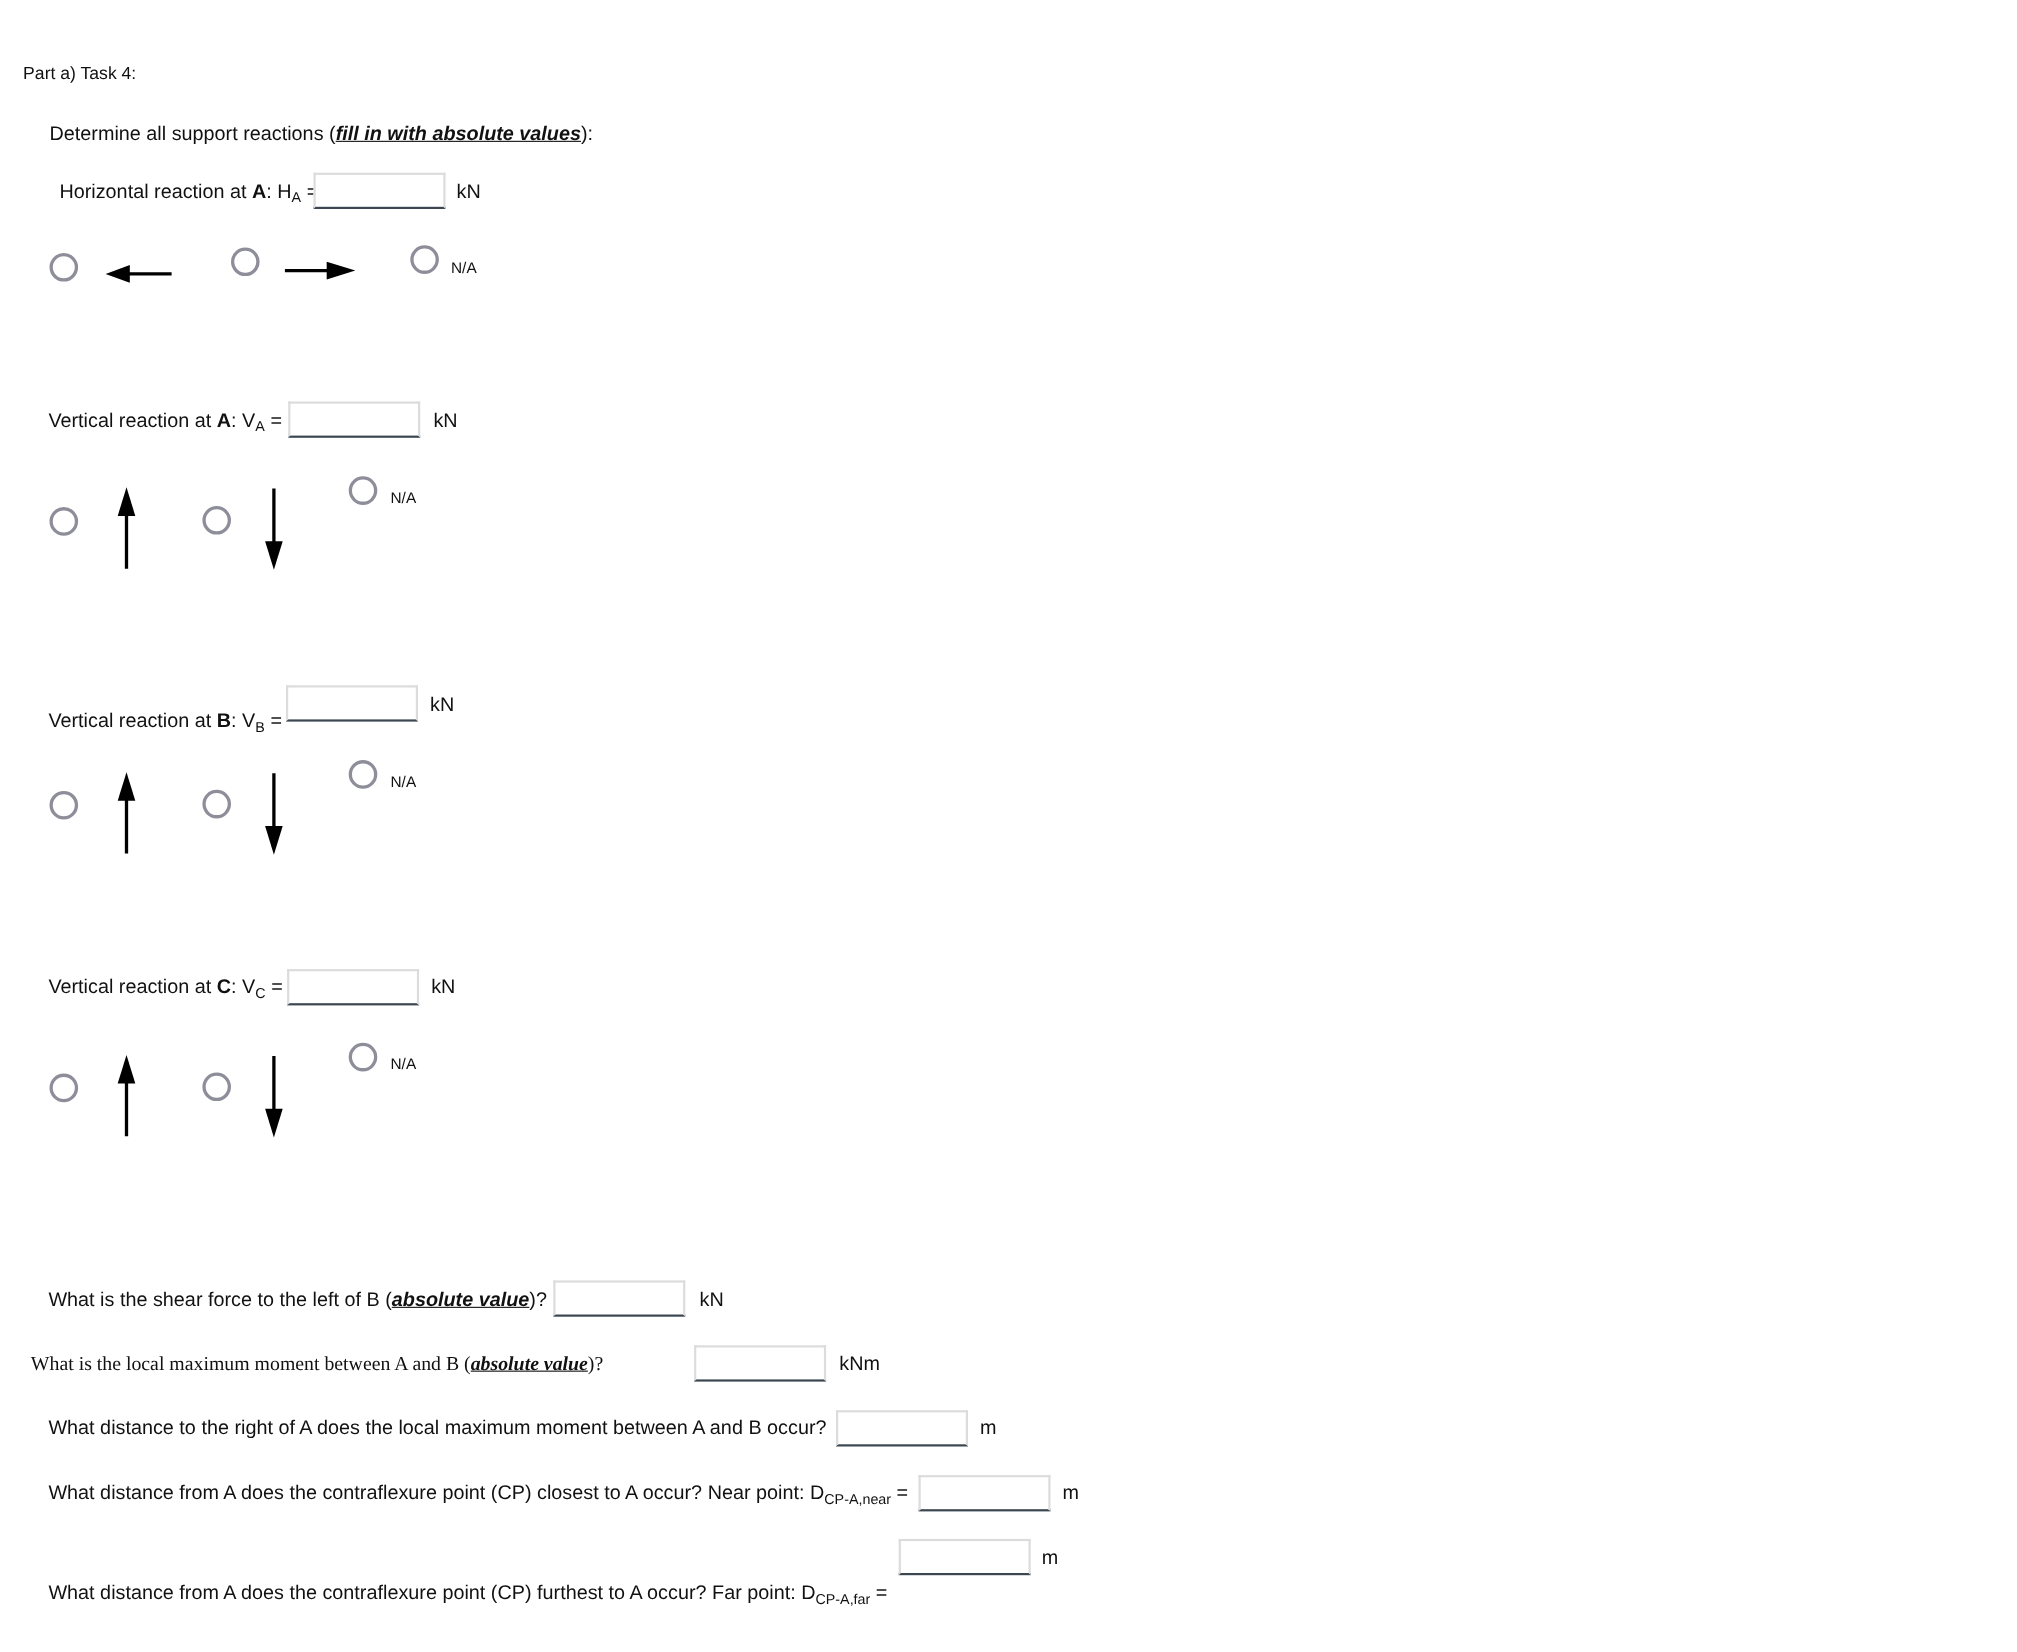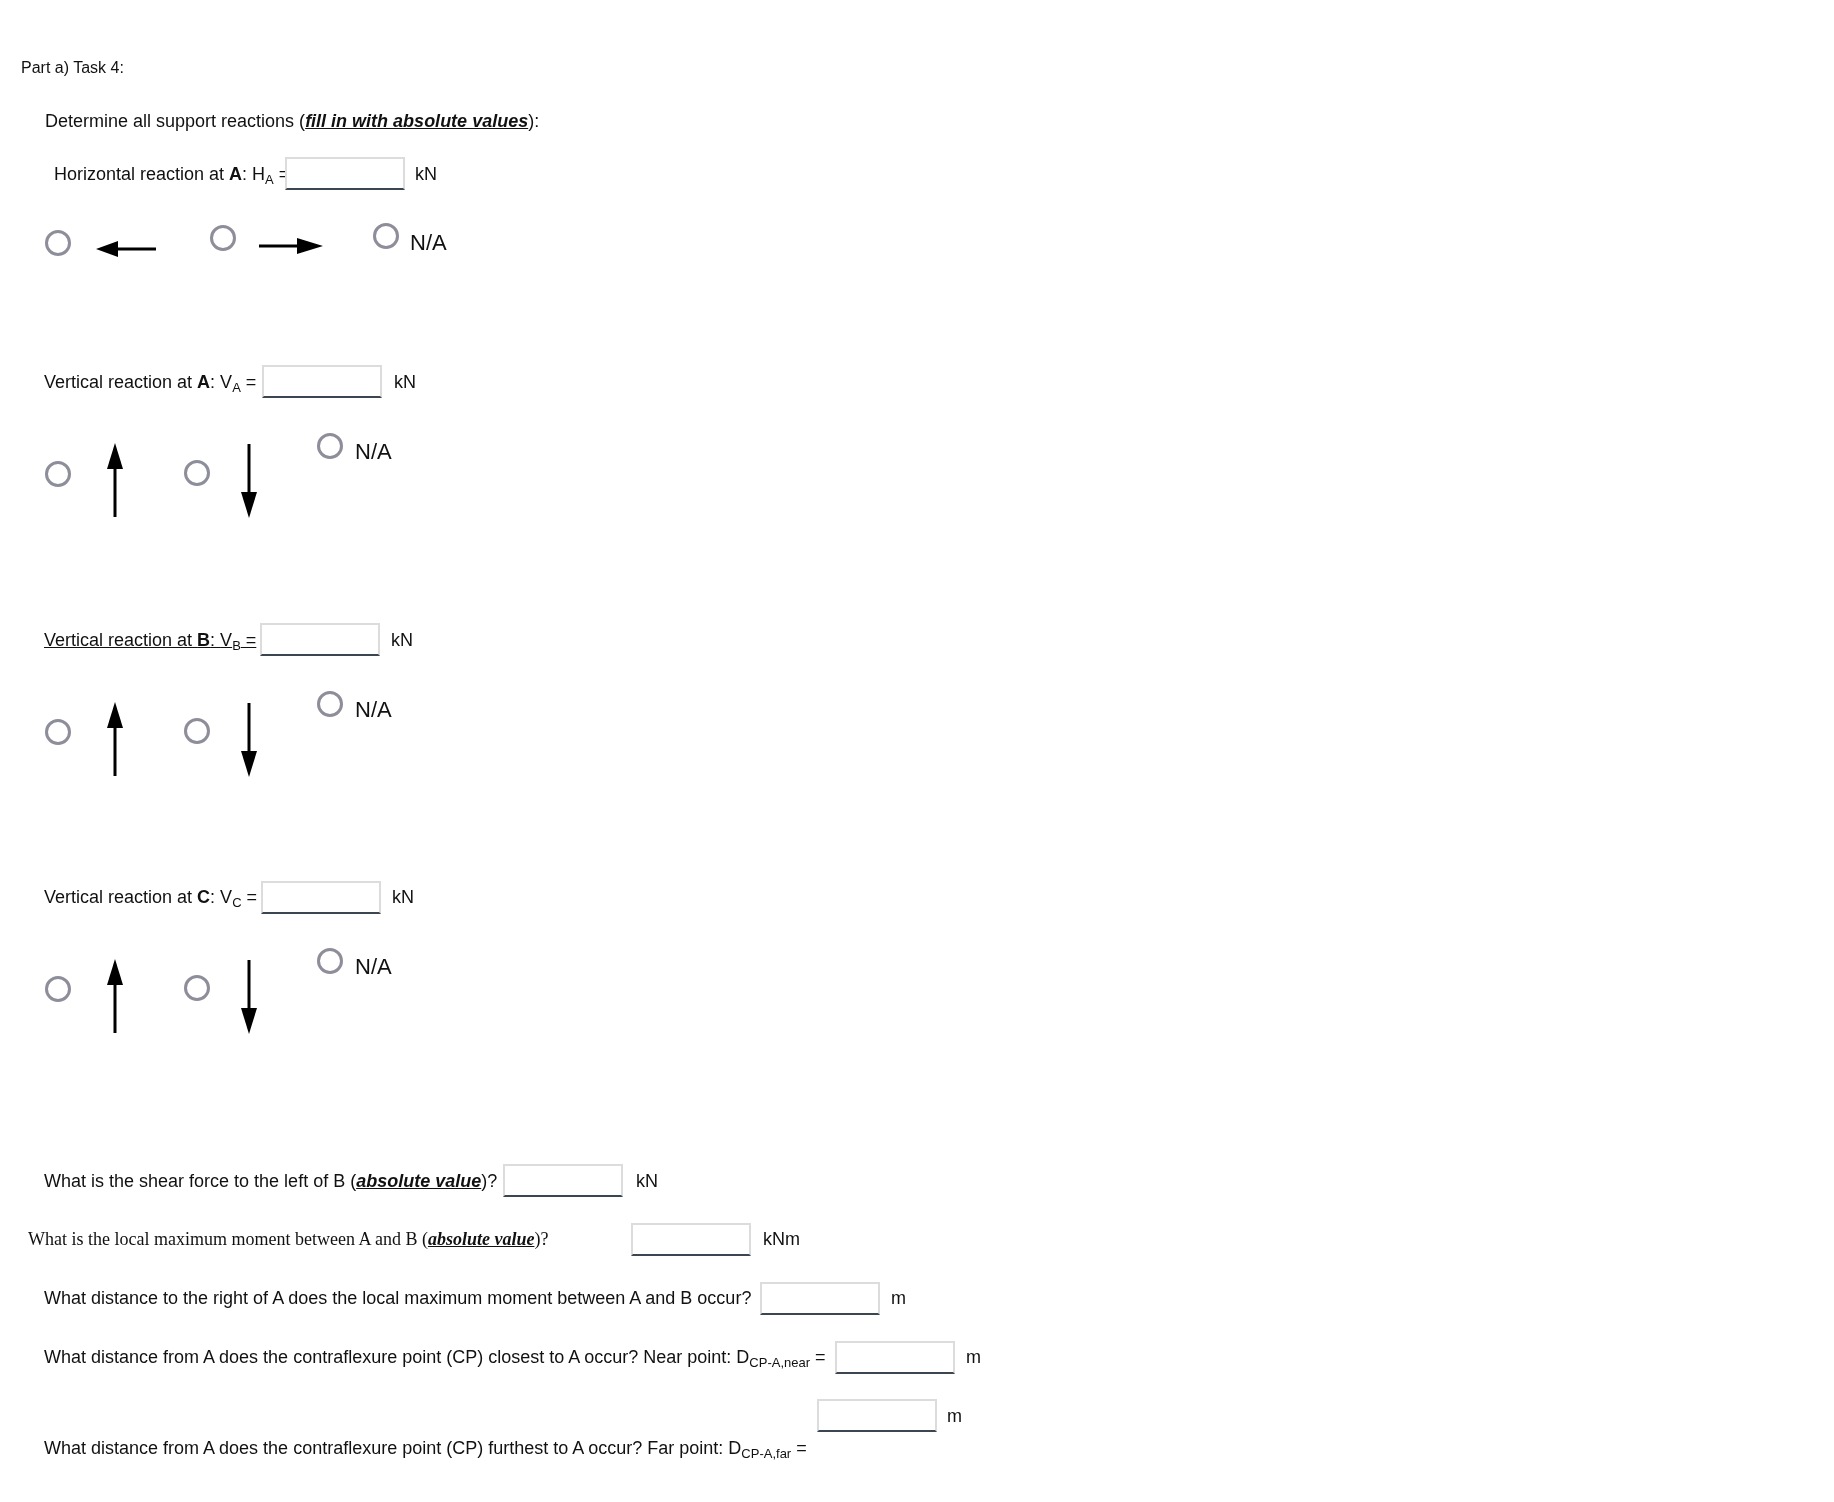--- a/index.html
+++ b/index.html
@@ -12,21 +12,21 @@
   .b { font-weight:bold; }
   sub { font-size:13px; vertical-align:-4px; line-height:0; }
   .inp { position:absolute; box-sizing:border-box; width:120px; height:33px;
          border:2px solid #dcdcdc; border-bottom:2px solid #3b4651;
          background:#fff; padding:0 4px; font-size:16px;
          font-family:"Liberation Sans", sans-serif; outline:none; }
   .radio { position:absolute; box-sizing:border-box; width:26px; height:26px;
            border:3px solid #8e8e9a; border-radius:50%; background:#fff;
            cursor:pointer; }
   .arrow { position:absolute; }
-  .na { font-size:22px; line-height:22px; }
+  .na { font-size:14px; line-height:22px; }
 </style>
 </head>
 <body>
 
 <div class="abs title">Part a) Task 4:</div>
 
 <div class="abs txt" style="left:45px; top:110px;"><span>Determine all support reactions (</span><span class="u">fill in with absolute values</span><span>):</span></div>
 
 <div class="abs txt" style="left:54px; top:163px;"><span>Horizontal reaction at </span><span class="b">A</span>: <span>H</span><sub>A</sub><span> =</span></div>
 <input class="inp" style="left: 285px; top: 157px;" value="">
@@ -55,21 +55,21 @@
   <polygon points="9,2 1,28 17,28" fill="#000"></polygon>
 </svg>
 <div class="radio" style="left:184px; top:460px;"></div>
 <svg class="arrow" style="left:240px; top:442px;" width="18" height="78">
   <line x1="9" y1="2" x2="9" y2="56" stroke="#000" stroke-width="3"></line>
   <polygon points="9,76 1,50 17,50" fill="#000"></polygon>
 </svg>
 <div class="radio" style="left:317px; top:433px;"></div>
 <div class="abs na" style="left:355px; top:441px;">N/A</div>
 
-<div class="abs txt" style="left:44px; top:629px;text-decoration:underline;"><span>Vertical reaction at </span><span class="b">B</span>: <span>V</span><sub>B</sub><span> =</span></div>
+<div class="abs txt" style="left:44px; top:644px;"><span>Vertical reaction at </span><span class="b">B</span>: <span>V</span><sub>B</sub><span> =</span></div>
 <input class="inp" style="left: 260px; top: 623px;" value="">
 <div class="abs txt" style="left:391px; top:629px;">kN</div>
 
 <div class="radio" style="left:45px; top:719px;"></div>
 <svg class="arrow" style="left:106px; top:700px;" width="18" height="78">
   <line x1="9" y1="20" x2="9" y2="76" stroke="#000" stroke-width="3"></line>
   <polygon points="9,2 1,28 17,28" fill="#000"></polygon>
 </svg>
 <div class="radio" style="left:184px; top:718px;"></div>
 <svg class="arrow" style="left:240px; top:701px;" width="18" height="78">

